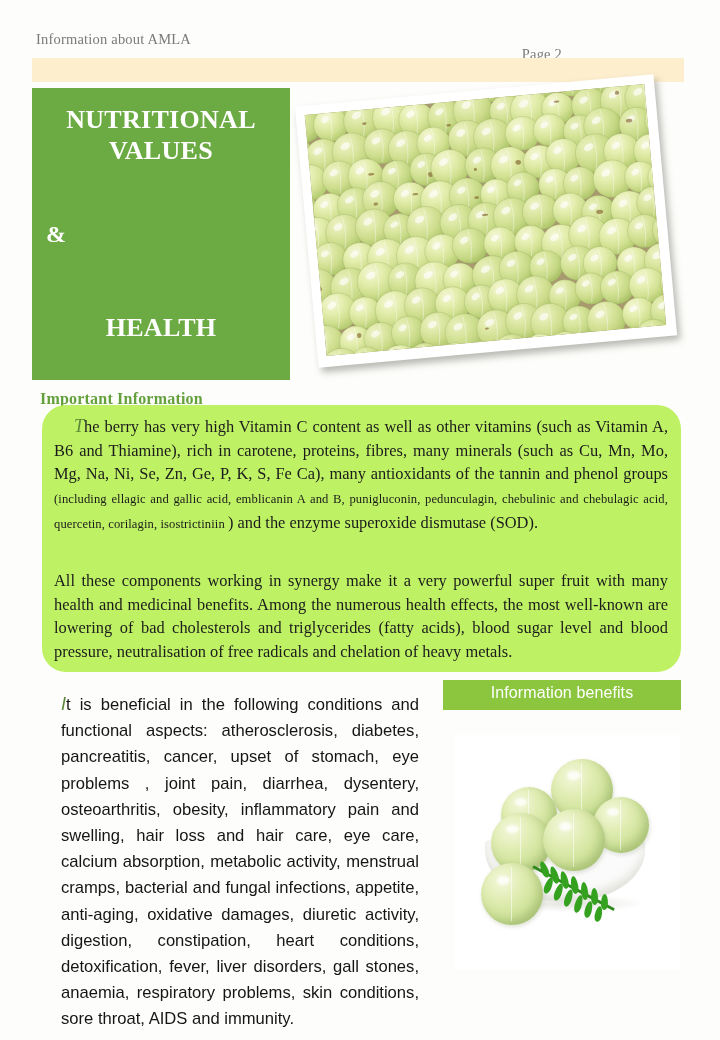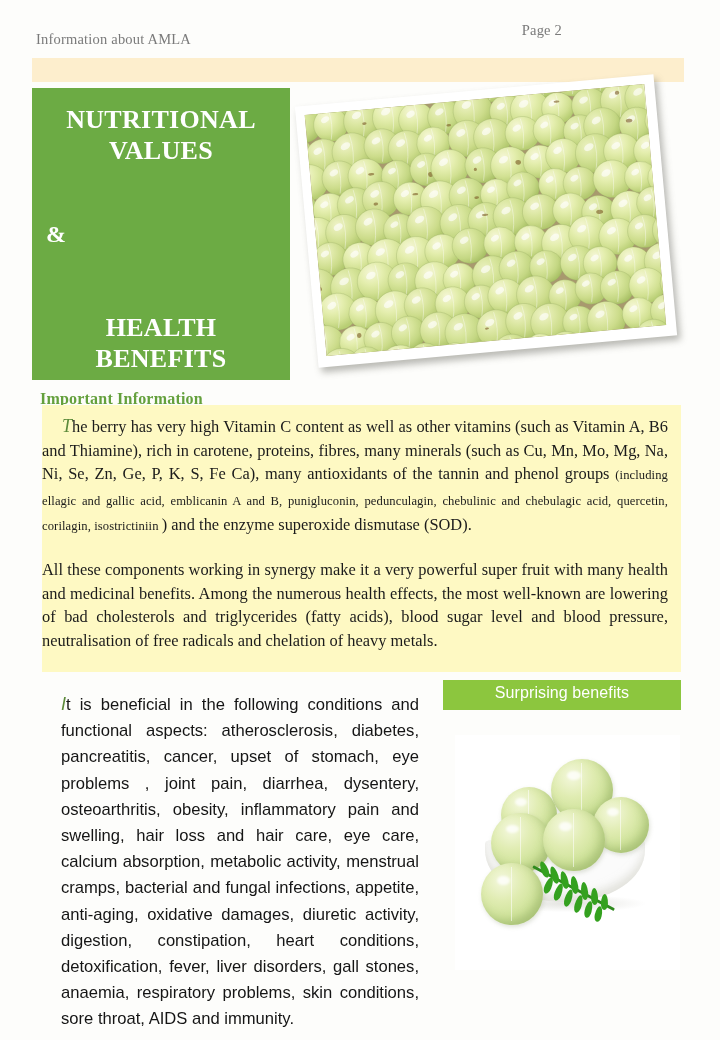--- a/index.html
+++ b/index.html
@@ -29,21 +29,21 @@
     top: 31px;
     font-family: "Liberation Serif", serif;
     font-size: 14.5px;
     color: #7a7a7a;
     letter-spacing: 0.2px;
     white-space: nowrap;
   }
   .header-right {
     position: absolute;
     right: 30px;
-    top: 22px;
+    top: 46px;
     font-family: "Liberation Serif", serif;
     font-size: 14.5px;
     color: #7a7a7a;
     letter-spacing: 0.2px;
     white-space: nowrap;
   }
 
   
   .cream-band {
     position: absolute;
@@ -133,37 +133,38 @@
     width: 100%; height: 100%;
   }
 
   
   .body-box {
     position: absolute;
     left: 42px;
     top: 405px;
     width: 639px;
     height: 267px;
-    background: #fef9c3;
+    background: #bef264;
     box-sizing: border-box;
-    padding: 10px 13px 8px 0;
+    padding: 10px 13px 8px 12px;
+    border-radius: 24px;
   }
   .para {
     font-family: "Liberation Serif", serif;
     font-size: 16.4px;
     line-height: 23.6px;
     color: #1b1b1b;
     text-align: justify;
     margin: 0;
   }
   .para.first {
     text-indent: 20px;
   }
   .para.second {
-    margin-top: 19px;
+    margin-top: 32px;
   }
   .dropcap {
     color: #5c8a3a;
     font-style: italic;
     font-size: 18px;
     font-weight: normal;
   }
   .small-inline {
     font-size: 12.6px;
     line-height: 23.6px;
@@ -280,21 +281,20 @@
   <div class="header-right">Page 2</div>
 </div>
 
 <div class="cream-band"></div>
 
 <div class="title-block">
   <div class="title-line">NUTRITIONAL</div>
   <div class="title-line">VALUES</div>
   <div class="title-amp">&amp;</div>
   <div class="title-line health">HEALTH</div>
-  <div class="title-line">BENEFITS</div>
 </div>
 
 <div class="photo-top-wrap">
   <div class="photo-top">
     <div class="photo-top-inner">
       <svg class="berry-grid" viewBox="0 0 360 262" preserveAspectRatio="none">
         <defs>
           <radialGradient id="bg1" cx="34%" cy="28%" r="72%">
             <stop offset="0%" stop-color="#f0f3c9"></stop>
             <stop offset="38%" stop-color="#dde8a5"></stop>
@@ -813,21 +813,21 @@
 </div>
 
 <div class="important-label">Important Information</div>
 
 <div class="body-box">
   <p class="para first"><span class="dropcap">T</span><span>he berry has very high Vitamin C content as well as other vitamins (such as Vitamin A, B6 and Thiamine), rich in carotene, proteins, fibres, many minerals (such as Cu, Mn, Mo, Mg, Na, Ni, Se, Zn, Ge, P, K, S, Fe Ca), many antioxidants of the tannin and phenol groups </span><span class="small-inline">(including ellagic and gallic acid, emblicanin A and B, punigluconin, pedunculagin, chebulinic and chebulagic acid, quercetin, corilagin, isostrictiniin </span><span>) and the enzyme superoxide dismutase (SOD).</span></p>
   <p class="para second">All these components working in synergy make it a very powerful super fruit with many health and medicinal benefits. Among the numerous health effects, the most well-known are lowering of bad cholesterols and triglycerides (fatty acids), blood sugar level and blood pressure, neutralisation of free radicals and chelation of heavy metals.</p>
 </div>
 
 <div class="benefits-banner">
-  <div class="benefits-banner-text">Surprising benefits</div>
+  <div class="benefits-banner-text">Information benefits</div>
 </div>
 
 <div class="conditions-col">
   <p class="conditions-text"><span class="dropcap">I</span><span>t is beneficial in the following conditions and functional aspects: atherosclerosis, diabetes, pancreatitis, cancer, upset of stomach, eye problems , joint pain, diarrhea, dysentery, osteoarthritis, obesity, inflammatory pain and swelling, hair loss and hair care, eye care, calcium absorption, metabolic activity, menstrual cramps, bacterial and fungal infections, appetite, anti-aging, oxidative damages, diuretic activity, digestion, constipation, heart conditions, detoxification, fever, liver disorders, gall stones, anaemia, respiratory problems, skin conditions, sore throat, AIDS and immunity.</span></p>
 </div>
 
 <div class="photo-bottom">
   <div class="bowl-stage">
     <div class="bowl-shadow"></div>
     <div class="bowl"></div>

